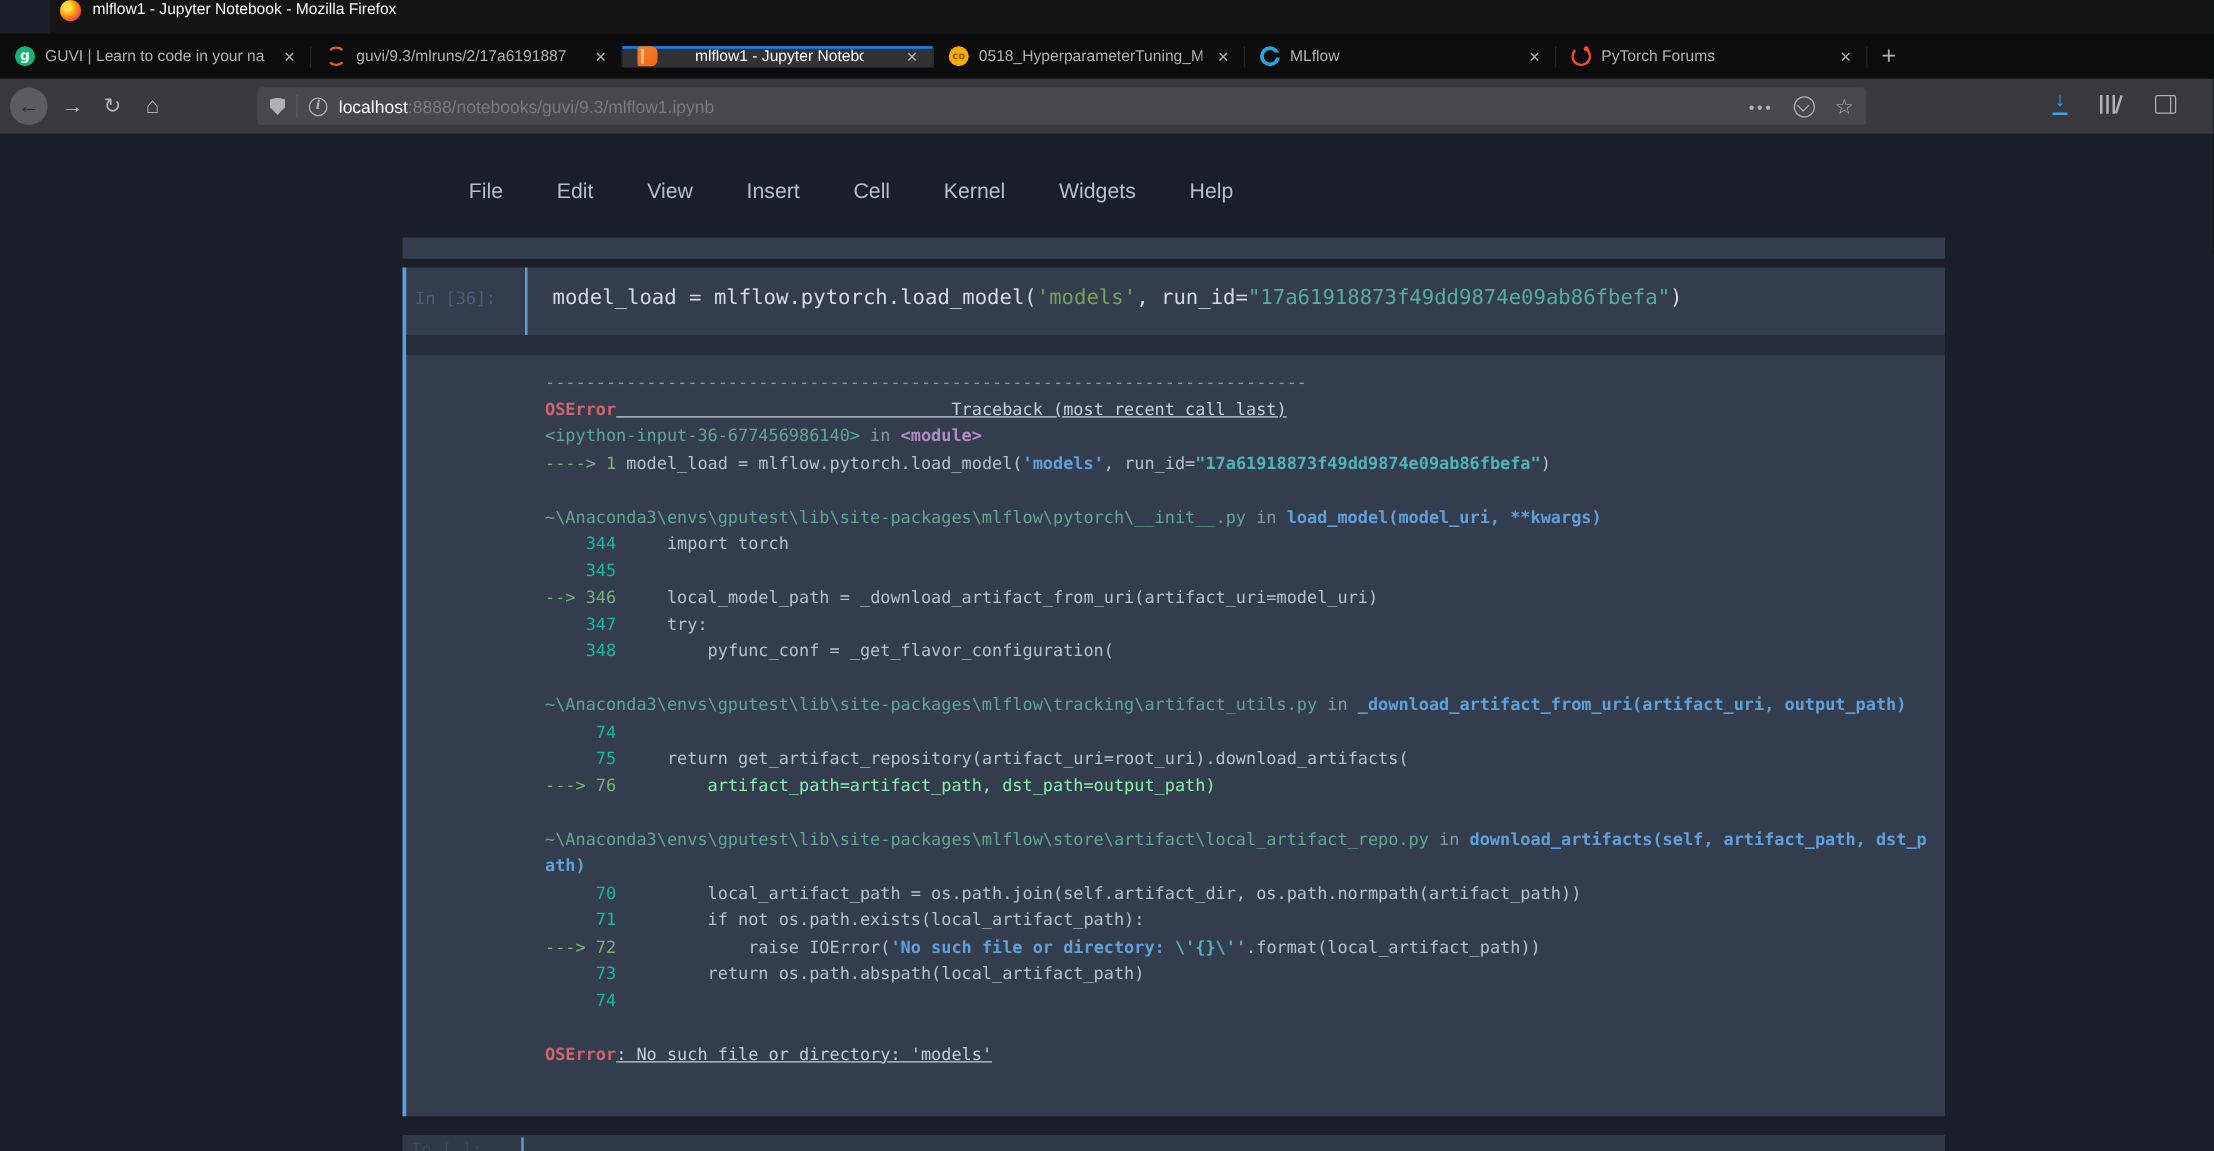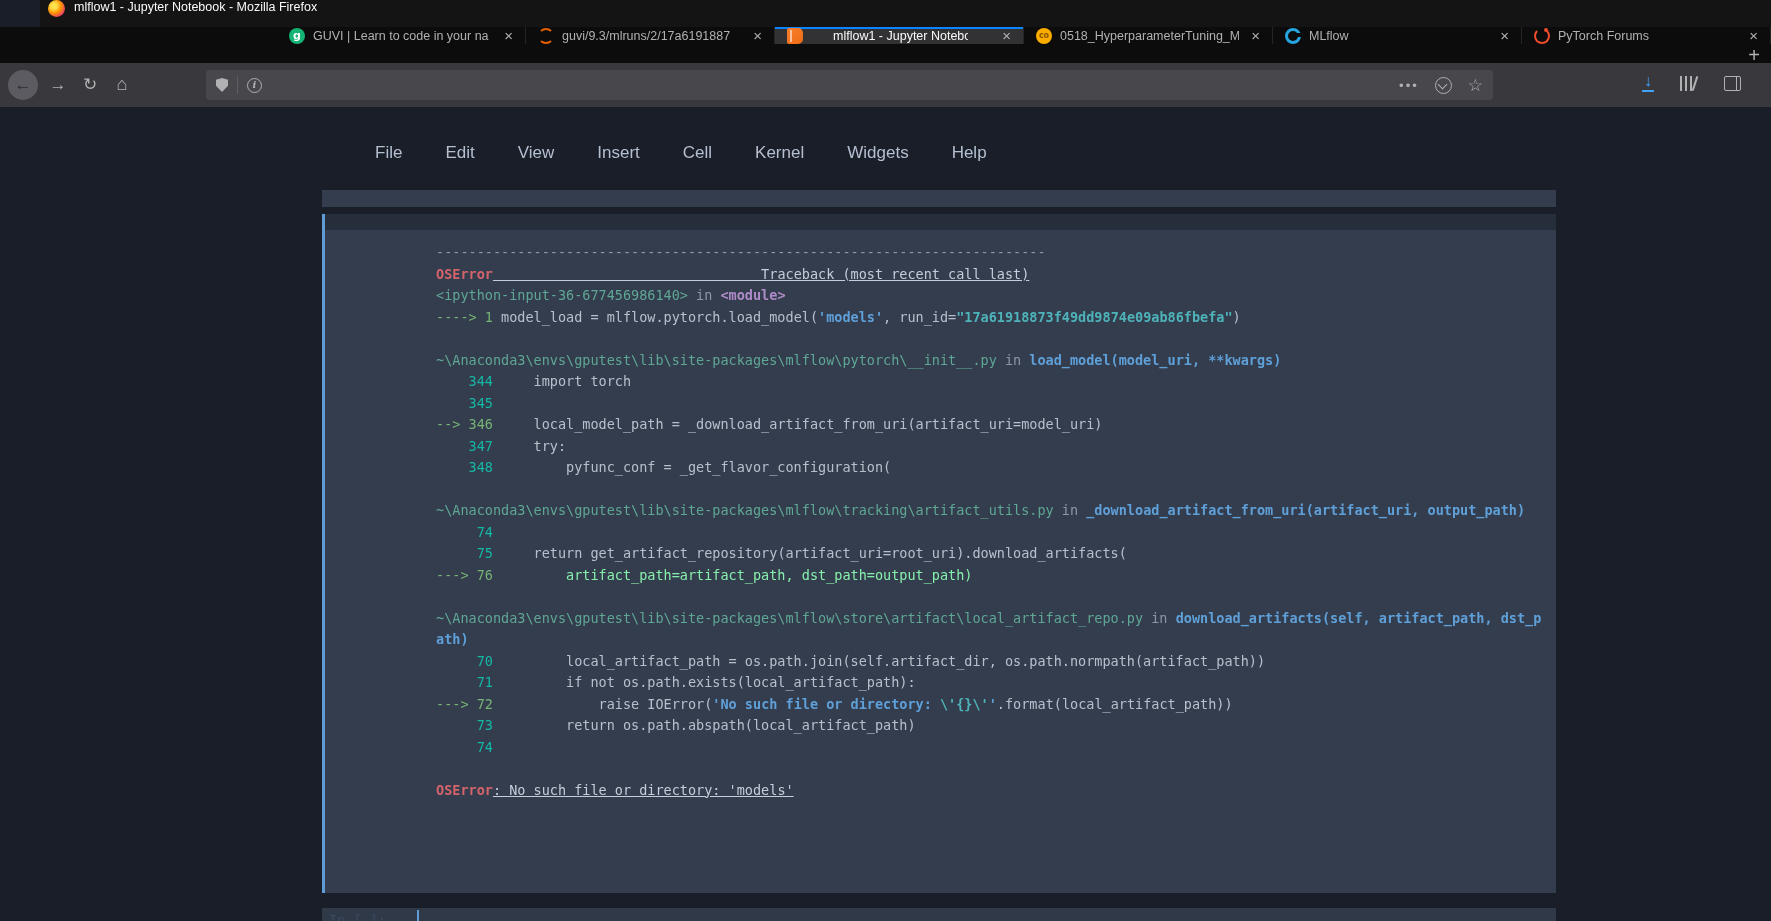--- a/index.html
+++ b/index.html
@@ -14,21 +14,21 @@
     position:absolute; top:0; left:0; width:100%; height:27px;
     background:#141414; display:flex; align-items:flex-start; padding-left:8px; gap:9px;margin-left:40px;
   }
   .ff-logo { width:17px; height:17px; border-radius:50%;
     background:radial-gradient(circle at 35% 35%, #ffe14d 0 18%, #ff9500 45%, #e3366f 78%, #7542e5 100%); }
   .titlebar-text { color:#f9f9fa; font-size:12.5px; }
 
   
   .tabstrip {
     position:absolute; top:27px; left:0; width:100%; height:36px;
-    background:#0c0c0d; display:flex; align-items:flex-end;flex-direction:column;
+    background:#0c0c0d; display:flex; align-items:center;
   }
   .tab {
     width:249px; display:flex; align-items:center; gap:8px; padding:0 8px 0 12px;
     border-right:1px solid #252527; position:relative; color:#b1b1b3; cursor:default;
   }
   .tab.active { background:#323234; color:#f9f9fa;gap:30px; }
   .tab.active::before { content:""; position:absolute; top:0; left:0; right:0; height:2px; background:#0a84ff; }
   .tab-label { flex:1; font-size:12.5px; white-space:nowrap; overflow:hidden; }
   .tab-close { font-size:15px; color:#b1b1b3; padding:0 4px; }
   .newtab { display:flex; align-items:center; justify-content:center; width:34px; color:#b1b1b3; font-size:20px; }
@@ -178,20 +178,21 @@
 
   <div class="navbar">
     <div class="nav-btn btn-back">←</div>
     <div class="nav-btn btn-fwd">→</div>
     <div class="nav-btn btn-reload">↻</div>
     <div class="nav-btn btn-home">⌂</div>
     <div class="urlbar">
       <div class="shield"></div>
       <div class="url-divider"></div>
       <div class="info-circle">i</div>
+      <div class="url-text"><span class="url-host">localhost</span><span>:8888/notebooks/guvi/9.3/mlflow1.ipynb</span></div>
       <div class="url-icons">
         <div class="dots">•••</div>
         <div class="pocket"></div>
         <div class="star">☆</div>
       </div>
     </div>
     <div class="right-icons">
       <div class="dl">↓</div>
       <div class="lib"></div>
       <div class="sidebar-ic"></div>
@@ -208,20 +209,24 @@
           <div class="menu-item">Cell</div>
           <div class="menu-item">Kernel</div>
           <div class="menu-item">Widgets</div>
           <div class="menu-item">Help</div>
         </div>
     </div>
 
     <div class="band-top"></div>
 
     <div class="cell">
+      <div class="input-row">
+        <div class="prompt-col">In [36]:</div>
+        <div class="input-editor" id="code-line"><span class="cm-code">model_load = mlflow.pytorch.load_model(</span><span class="cm-str-green">'models'</span><span class="cm-code">, run_id=</span><span class="cm-str-teal">"17a61918873f49dd9874e09ab86fbefa"</span><span class="cm-code">)</span></div>
+      </div>
       <div class="cell-divider"></div>
       <div class="output-area" id="traceback"><div class="tb-line"><span class="tb-gray">---------------------------------------------------------------------------</span></div><div class="tb-line"><span class="tb-err">OSError</span><span class="tb-plain">                                 Traceback (most recent call last)</span></div><div class="tb-line"><span class="tb-path">&lt;ipython-input-36-677456986140&gt;</span><span class="tb-gray"> in </span><span class="tb-module">&lt;module&gt;</span></div><div class="tb-line"><span class="tb-arrow">----&gt; 1 </span><span class="tb-code">model_load = mlflow.pytorch.load_model(</span><span class="tb-blue">'models'</span><span class="tb-code">, run_id=</span><span class="tb-teal">"17a61918873f49dd9874e09ab86fbefa"</span><span class="tb-code">)</span></div><div class="tb-line"></div><div class="tb-line"><span class="tb-path">~\Anaconda3\envs\gputest\lib\site-packages\mlflow\pytorch\__init__.py</span><span class="tb-gray"> in </span><span class="tb-blue">load_model(model_uri, **kwargs)</span></div><div class="tb-line"><span class="tb-lineno">    344     </span><span class="tb-code">import torch</span></div><div class="tb-line"><span class="tb-lineno">    345 </span></div><div class="tb-line"><span class="tb-arrow">--&gt; 346     </span><span class="tb-code">local_model_path = _download_artifact_from_uri(artifact_uri=model_uri)</span></div><div class="tb-line"><span class="tb-lineno">    347     </span><span class="tb-code">try:</span></div><div class="tb-line"><span class="tb-lineno">    348         </span><span class="tb-code">pyfunc_conf = _get_flavor_configuration(</span></div><div class="tb-line"></div><div class="tb-line"><span class="tb-path">~\Anaconda3\envs\gputest\lib\site-packages\mlflow\tracking\artifact_utils.py</span><span class="tb-gray"> in </span><span class="tb-blue">_download_artifact_from_uri(artifact_uri, output_path)</span></div><div class="tb-line"><span class="tb-lineno">     74 </span></div><div class="tb-line"><span class="tb-lineno">     75     </span><span class="tb-code">return get_artifact_repository(artifact_uri=root_uri).download_artifacts(</span></div><div class="tb-line"><span class="tb-arrow">---&gt; 76         </span><span class="tb-hl">artifact_path=artifact_path, dst_path=output_path)</span></div><div class="tb-line"></div><div class="tb-line"><span class="tb-path">~\Anaconda3\envs\gputest\lib\site-packages\mlflow\store\artifact\local_artifact_repo.py</span><span class="tb-gray"> in </span><span class="tb-blue">download_artifacts(self, artifact_path, dst_p</span></div><div class="tb-line"><span class="tb-blue">ath)</span></div><div class="tb-line"><span class="tb-lineno">     70         </span><span class="tb-code">local_artifact_path = os.path.join(self.artifact_dir, os.path.normpath(artifact_path))</span></div><div class="tb-line"><span class="tb-lineno">     71         </span><span class="tb-code">if not os.path.exists(local_artifact_path):</span></div><div class="tb-line"><span class="tb-arrow">---&gt; 72             </span><span class="tb-code">raise IOError(</span><span class="tb-blue">'No such file or directory: </span><span class="tb-teal">\'{}\'</span><span class="tb-blue">'</span><span class="tb-code">.format(local_artifact_path))</span></div><div class="tb-line"><span class="tb-lineno">     73         </span><span class="tb-code">return os.path.abspath(local_artifact_path)</span></div><div class="tb-line"><span class="tb-lineno">     74 </span></div><div class="tb-line"></div><div class="tb-line"><span class="tb-err">OSError</span><span class="tb-plain">: No such file or directory: 'models'</span></div></div>
     </div>
 
     <div class="cell-empty">
       <div class="prompt-col">In [ ]:</div>
       <div class="caret-line"></div>
     </div>
   </div>
 

